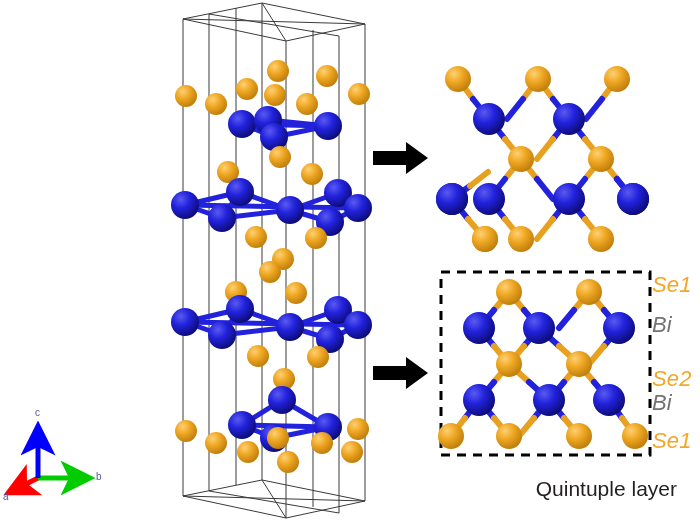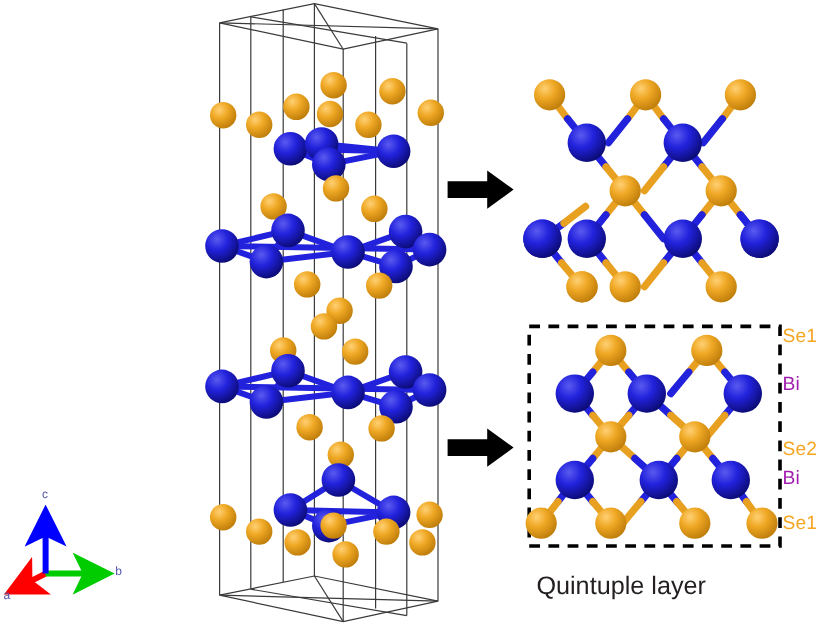--- a/index.html
+++ b/index.html
@@ -2,24 +2,24 @@
 <html><head>
 <meta charset="utf-8">
 <style>
   html,body{margin:0;padding:0;background:#ffffff;}
   body{width:700px;height:531px;position:relative;overflow:hidden;
        font-family:"Liberation Sans","DejaVu Sans",sans-serif;}
   .fig{position:absolute;left:0;top:0;width:700px;height:531px;}
   svg{display:block;}
   .lbl{position:absolute;white-space:nowrap;line-height:1;}
   #legend{position:absolute;left:652px;top:272px;width:48px;height:180px;}
-  #legend .lgi{position:absolute;left:0;width:48px;font-size:16px;letter-spacing:.2px;}
+  #legend .lgi{position:absolute;left:0;width:48px;font-size:22px;letter-spacing:.2px;font-style:italic;}
   #legend .se{color:#F5A623;}
-  #legend .bi{color:#a21caf;}
-  #cap{position:absolute;left:447px;top:477px;width:230px;text-align:left;
+  #legend .bi{color:#737373;}
+  #cap{position:absolute;left:447px;top:477px;width:230px;text-align:right;
        font-size:21px;color:#231f20;}
 </style>
 </head>
 <body>
 
 <div class="fig">
 
 <svg width="700" height="531" viewBox="0 0 700 531">
   <defs>
     <radialGradient id="gSe" cx="35%" cy="30%" r="72%">

